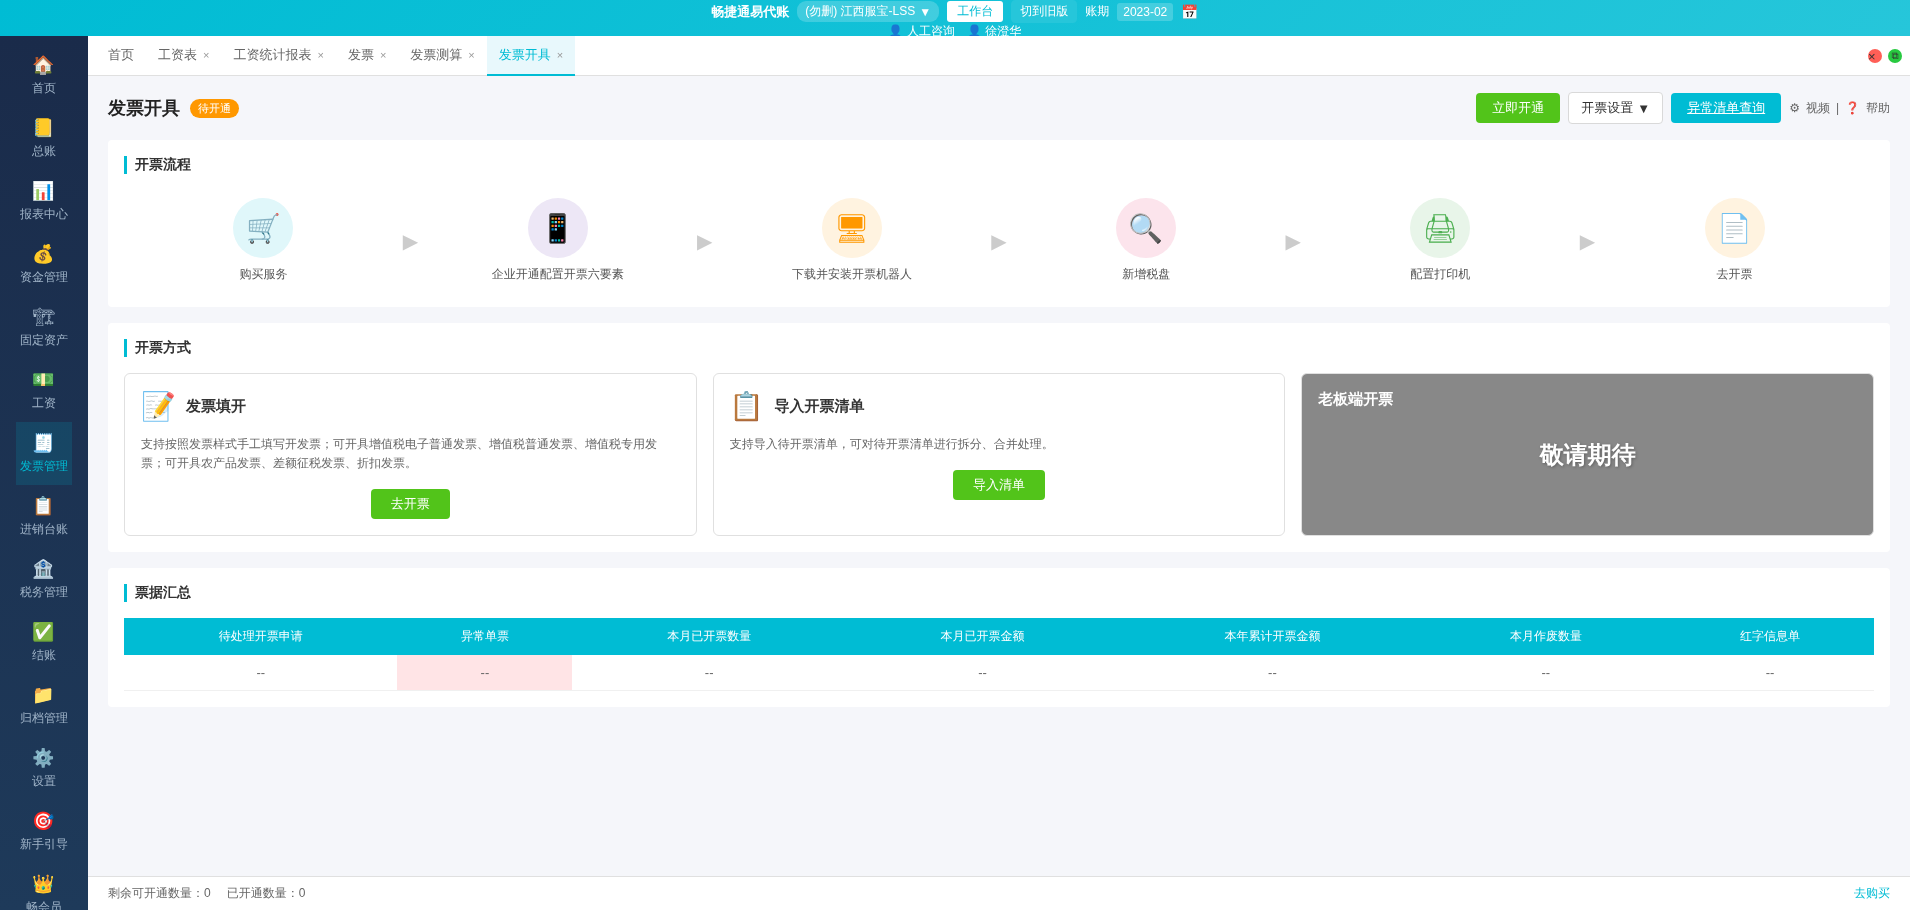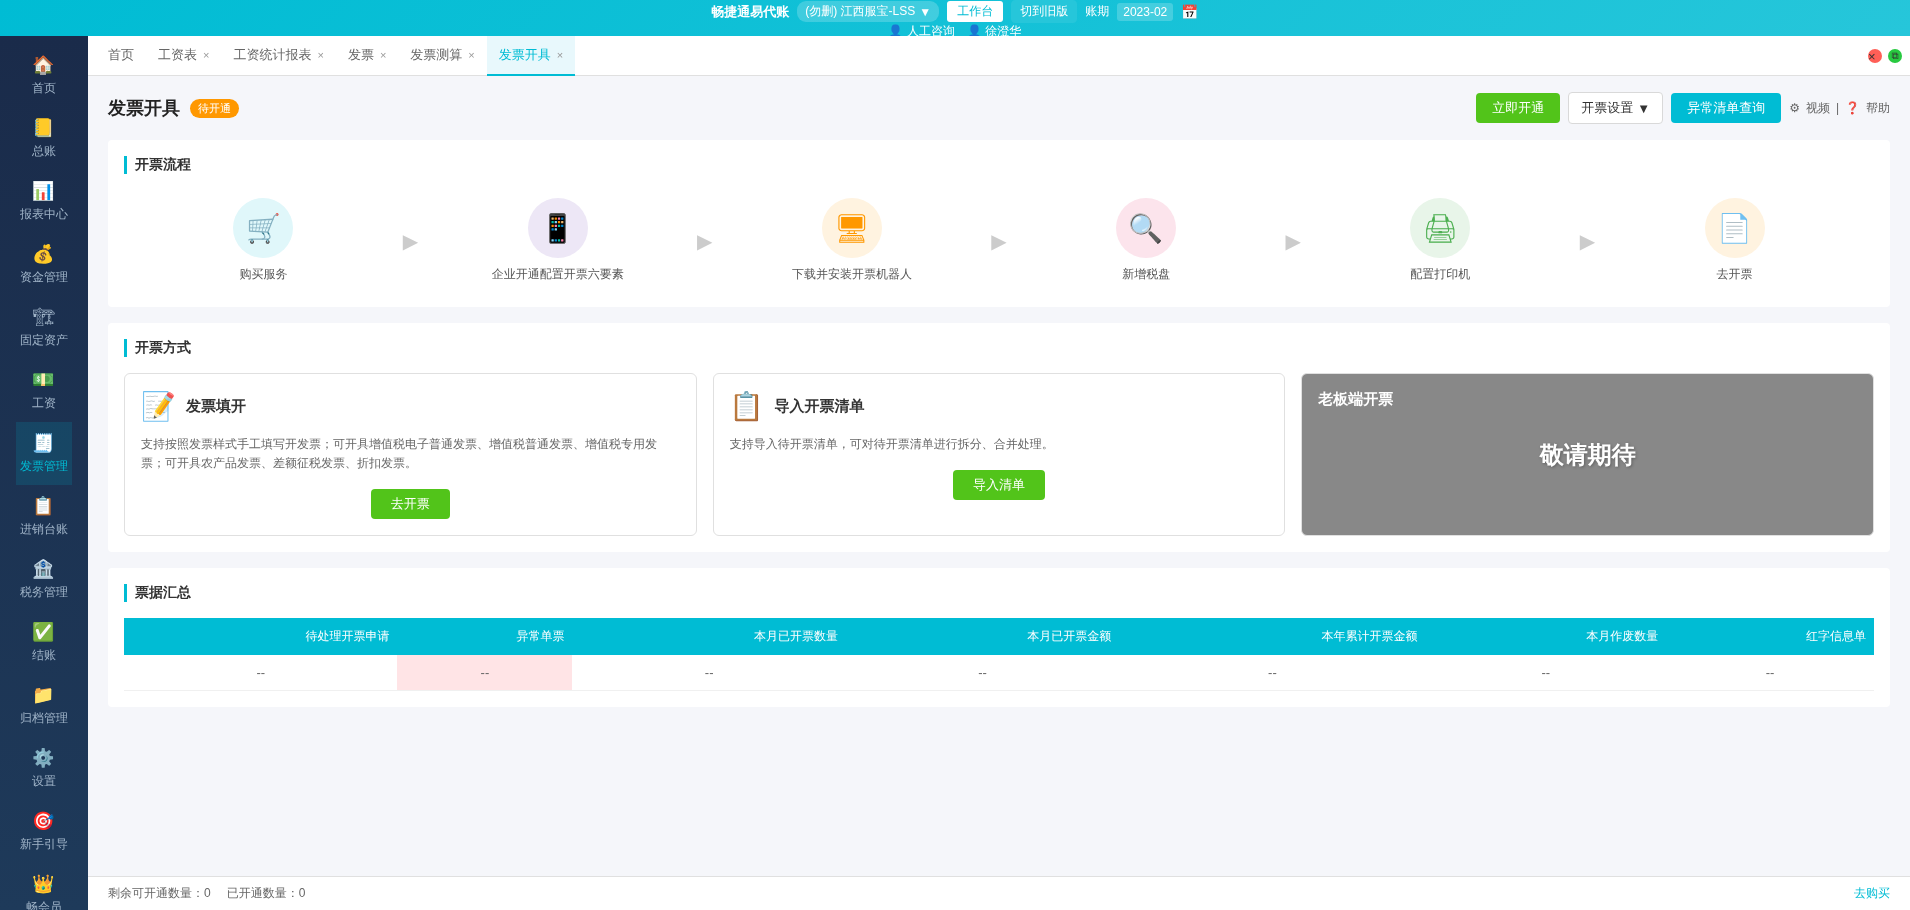--- a/index.html
+++ b/index.html
@@ -141,20 +141,21 @@
       display: flex; align-items: center; gap: 4px;
     }
     .btn-teal {
       background: #00bcd4;
       color: white;
       border: none;
       padding: 6px 16px;
       border-radius: 4px;
       cursor: pointer;
       font-size: 13px;
+      text-decoration: underline;
     }
     .view-options { display: flex; align-items: center; gap: 6px; font-size: 12px; color: #666; }
 
     
     .section { background: white; border-radius: 4px; padding: 16px; margin-bottom: 16px; }
     .section-title { font-size: 14px; font-weight: bold; color: #333; margin-bottom: 16px; border-left: 3px solid #00bcd4; padding-left: 8px; }
 
     
     .process-steps {
       display: flex;
@@ -228,21 +229,21 @@
     }
     .old-platform-title { font-size: 15px; font-weight: bold; color: white; margin-bottom: 8px; }
     .old-platform-desc { font-size: 12px; color: #eee; line-height: 1.5; }
 
     
     .summary-table { width: 100%; border-collapse: collapse; }
     .summary-table th {
       background: #00bcd4;
       color: white;
       padding: 10px 8px;
-      text-align: right;
+      text-align: center;
       font-size: 12px;
       font-weight: normal;
     }
     .summary-table td {
       padding: 10px 8px;
       text-align: center;
       font-size: 13px;
       color: #666;
       border-bottom: 1px solid #f0f0f0;
     }

